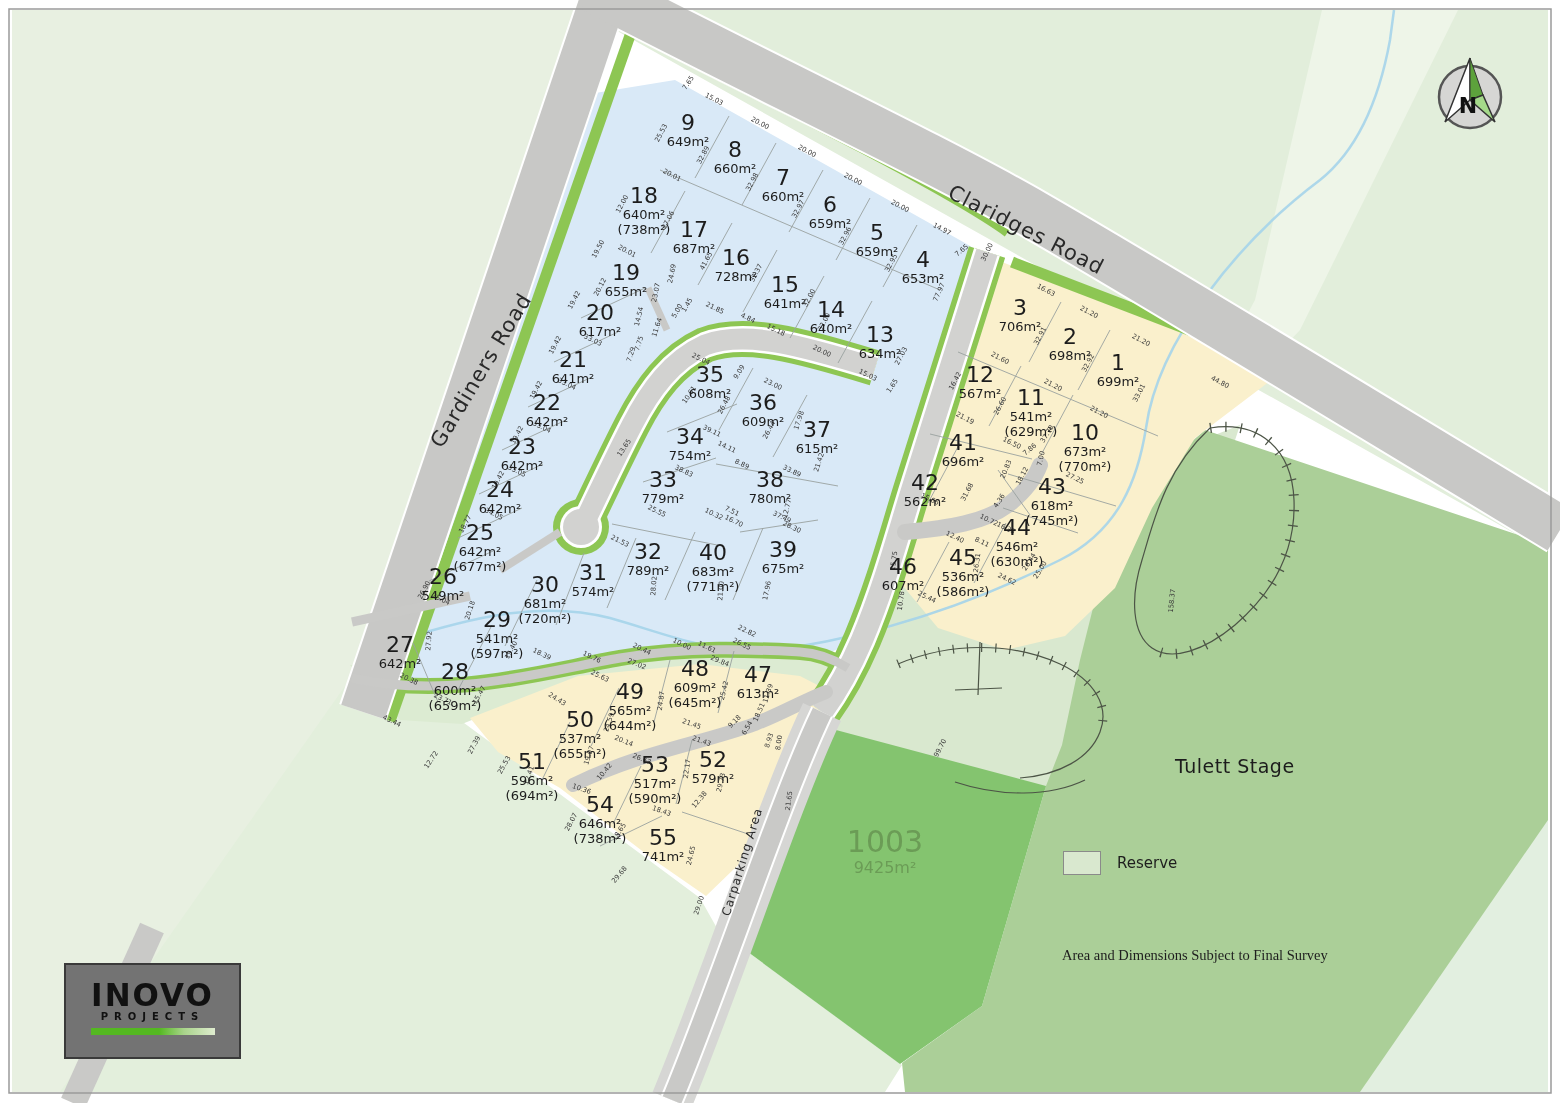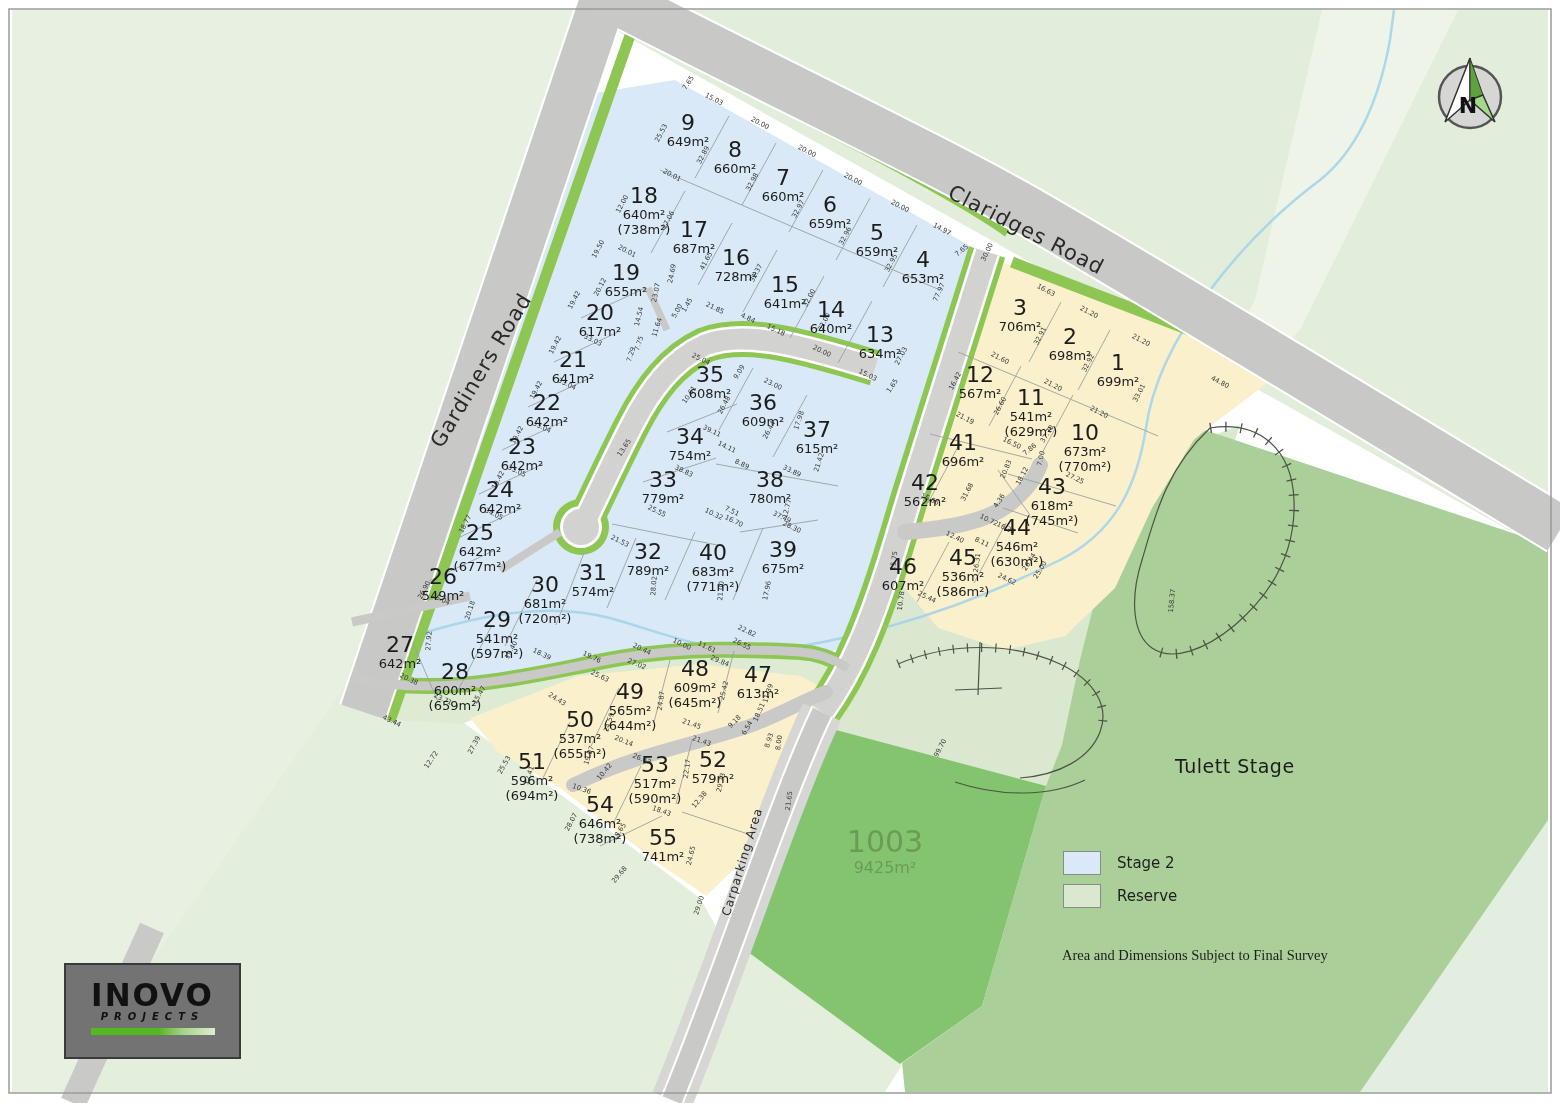--- a/index.html
+++ b/index.html
@@ -12,21 +12,21 @@
   .legend-row{display:flex;align-items:center;margin-bottom:11px;height:22px;}
   .legend-swatch{width:36px;height:22px;border:1px solid #8a8a8a;margin-right:16px;flex:0 0 36px;}
   .legend-label{font-size:15px;color:#1e1e1e;}
   #survey-note{left:1062px;top:947px;font-size:14.5px;color:#1e1e1e;white-space:nowrap;font-family:Liberation Serif, serif;}
   
   #park-label{left:1175px;top:755px;font-size:19px;color:#1c1c1c;letter-spacing:0.5px;}
   
   #logo-box{left:64px;top:963px;width:177px;height:96px;background:#737373;border:2px solid #3a3a3a;
             box-sizing:border-box;text-align:center;padding-top:14px;}
   #logo-word{font-size:31px;font-weight:bold;color:#111;letter-spacing:2px;line-height:30px;transform:scaleY(1.05);}
-  #logo-sub{font-size:10px;font-weight:bold;color:#111;letter-spacing:6px;margin-top:2px;font-style:italic;}
+  #logo-sub{font-size:10px;font-weight:bold;color:#111;letter-spacing:6px;margin-top:2px;}
   #logo-bar{margin:6px auto 0 auto;width:124px;height:7px;
             background:linear-gradient(to right,#54b821 0%,#54b821 55%,#a9d48b 75%,#dfeccf 100%);}
   .dim-text{fill:#3a3a3a;}
 </style>
 </head>
 <body>
 
 <div id="stage">
 <svg id="mapsvg" width="1560" height="1103" viewBox="0 0 1560 1103">
 
@@ -584,24 +584,20 @@
     <text id="compass-n" x="1468" y="113" text-anchor="middle" font-size="22" font-weight="bold" fill="#111">N</text>
   </g>
 
   <rect x="9" y="9" width="1542" height="1084" fill="none" stroke="#9a9a9a" stroke-width="1.5"></rect>
 </svg>
 
 <div class="overlay" id="park-label">Tulett Stage</div>
 
 <div class="overlay" id="legend">
   <div class="legend-row">
-    <div class="legend-swatch" style="background: rgb(217, 233, 247);"></div>
-    <div class="legend-label">Stage 2</div>
-  </div>
-  <div class="legend-row">
     <div class="legend-swatch" style="background: rgb(217, 232, 207);"></div>
     <div class="legend-label">Reserve</div>
   </div>
 </div>
 
 <div class="overlay" id="survey-note">Area and Dimensions Subject to Final Survey</div>
 
 <div class="overlay" id="logo-box">
   <div id="logo-word">INOVO</div>
   <div id="logo-sub">PROJECTS</div>

